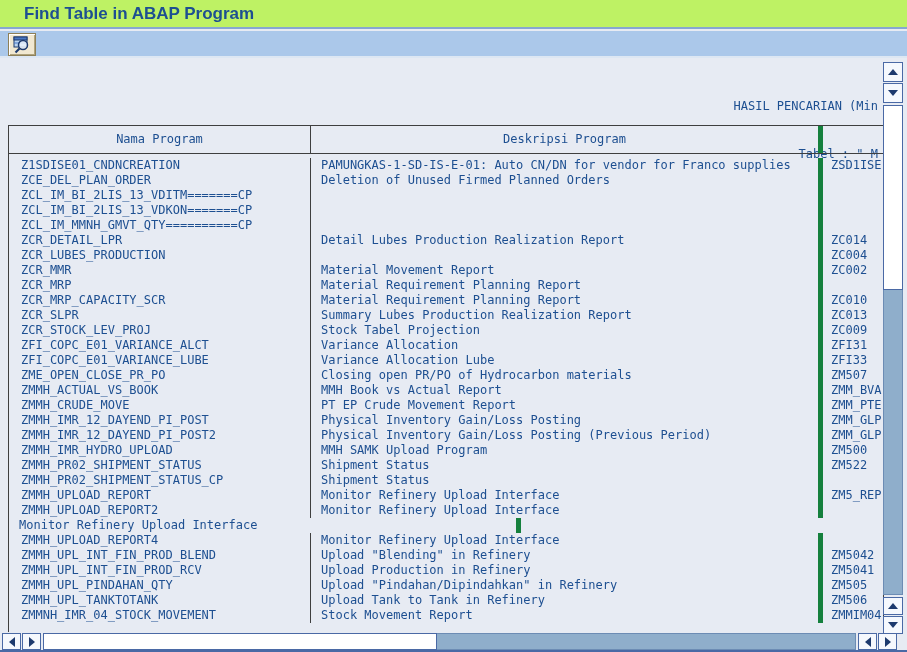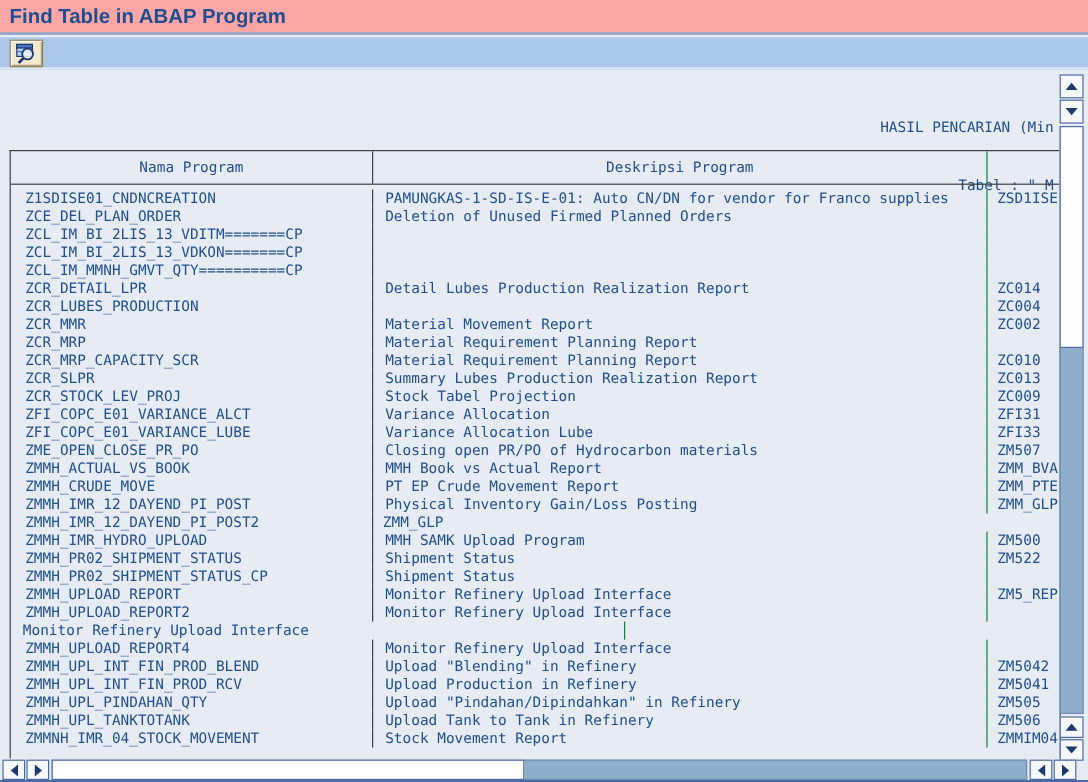--- a/index.html
+++ b/index.html
@@ -4,23 +4,23 @@
 <style>
   * { margin:0; padding:0; box-sizing:border-box; }
   html,body { width:907px; height:652px; }
   body {
     position:relative; overflow:hidden;
     background:var(--content-bg, #E7EBF3);
     font-family:"DejaVu Sans Mono", monospace;
   }
   .titlebar {
     position:absolute; left:0; top:0; width:907px; height:29px;
-    background:#fca5a5; border-bottom:2px solid #86A7D2;
+    background:#bef264; border-bottom:2px solid #86A7D2;
     font-family:"Liberation Sans", sans-serif; font-weight:bold;
-    font-size:17px; color:var(--accent, #1D4F91); line-height:28px; padding-left:8px;
+    font-size:17px; color:var(--accent, #1D4F91); line-height:28px; padding-left:24px;
   }
   .toolbar {
     position:absolute; left:0; top:31px; width:907px; height:27px;
     background:var(--toolbar-bg, #ABC8EA); border-bottom:2px solid #DDE7F3;
   }
   .tb-btn {
     position:absolute; left:8px; top:2px; width:28px; height:23px;
     background:#F1E8D1; border:1px solid #8E8058;
     box-shadow: inset 1px 1px 0 #FFFFFF, inset -1px -1px 0 #B0A37C;
     cursor:pointer; padding:0; display:flex; align-items:center; justify-content:center;
@@ -33,21 +33,21 @@
   .tablebox {
     position:absolute; left:8px; top:65px; width:876px; height:507px;
     border:1px solid #3F3F3F; border-bottom:none; overflow:hidden;
   }
   .thead { display:flex; height:28px; border-bottom:1px solid #3F3F3F;justify-content:flex-end; }
   .th {
     font-size:12px; color:var(--accent, #1D4F91); text-align:center; line-height:27px;
     white-space:pre; overflow:hidden;
   }
   .c1 { width:302px; border-right:1px solid #3F3F3F; }
-  .c2 { width:512px; border-right:1px solid #15803d; }
+  .c2 { width:512px; border-right:5px solid #15803d; }
   .c3 { flex:1; }
   .tbody { padding-top:4px; }
   .tr { display:flex; height:15px; }
   .td {
     font-size:12px; color:var(--accent, #1D4F91); line-height:15px;
     white-space:pre; overflow:hidden;
   }
   .td.c1 { padding-left:12px; }
   .td.c2 { padding-left:10px; }
   .td.c3 { padding-left:8px; }
@@ -190,20 +190,21 @@
           <div class="td c2">PT EP Crude Movement Report</div>
           <div class="td c3">ZMM_PTE</div>
         </div>
         <div class="tr">
           <div class="td c1">ZMMH_IMR_12_DAYEND_PI_POST</div>
           <div class="td c2">Physical Inventory Gain/Loss Posting</div>
           <div class="td c3">ZMM_GLP</div>
         </div>
         <div class="tr">
           <div class="td c1">ZMMH_IMR_12_DAYEND_PI_POST2</div>
+          <div class="td c2">Physical Inventory Gain/Loss Posting (Previous Period)</div>
           <div class="td c3">ZMM_GLP</div>
         </div>
         <div class="tr">
           <div class="td c1">ZMMH_IMR_HYDRO_UPLOAD</div>
           <div class="td c2">MMH SAMK Upload Program</div>
           <div class="td c3">ZM500</div>
         </div>
         <div class="tr">
           <div class="td c1">ZMMH_PR02_SHIPMENT_STATUS</div>
           <div class="td c2">Shipment Status</div>

